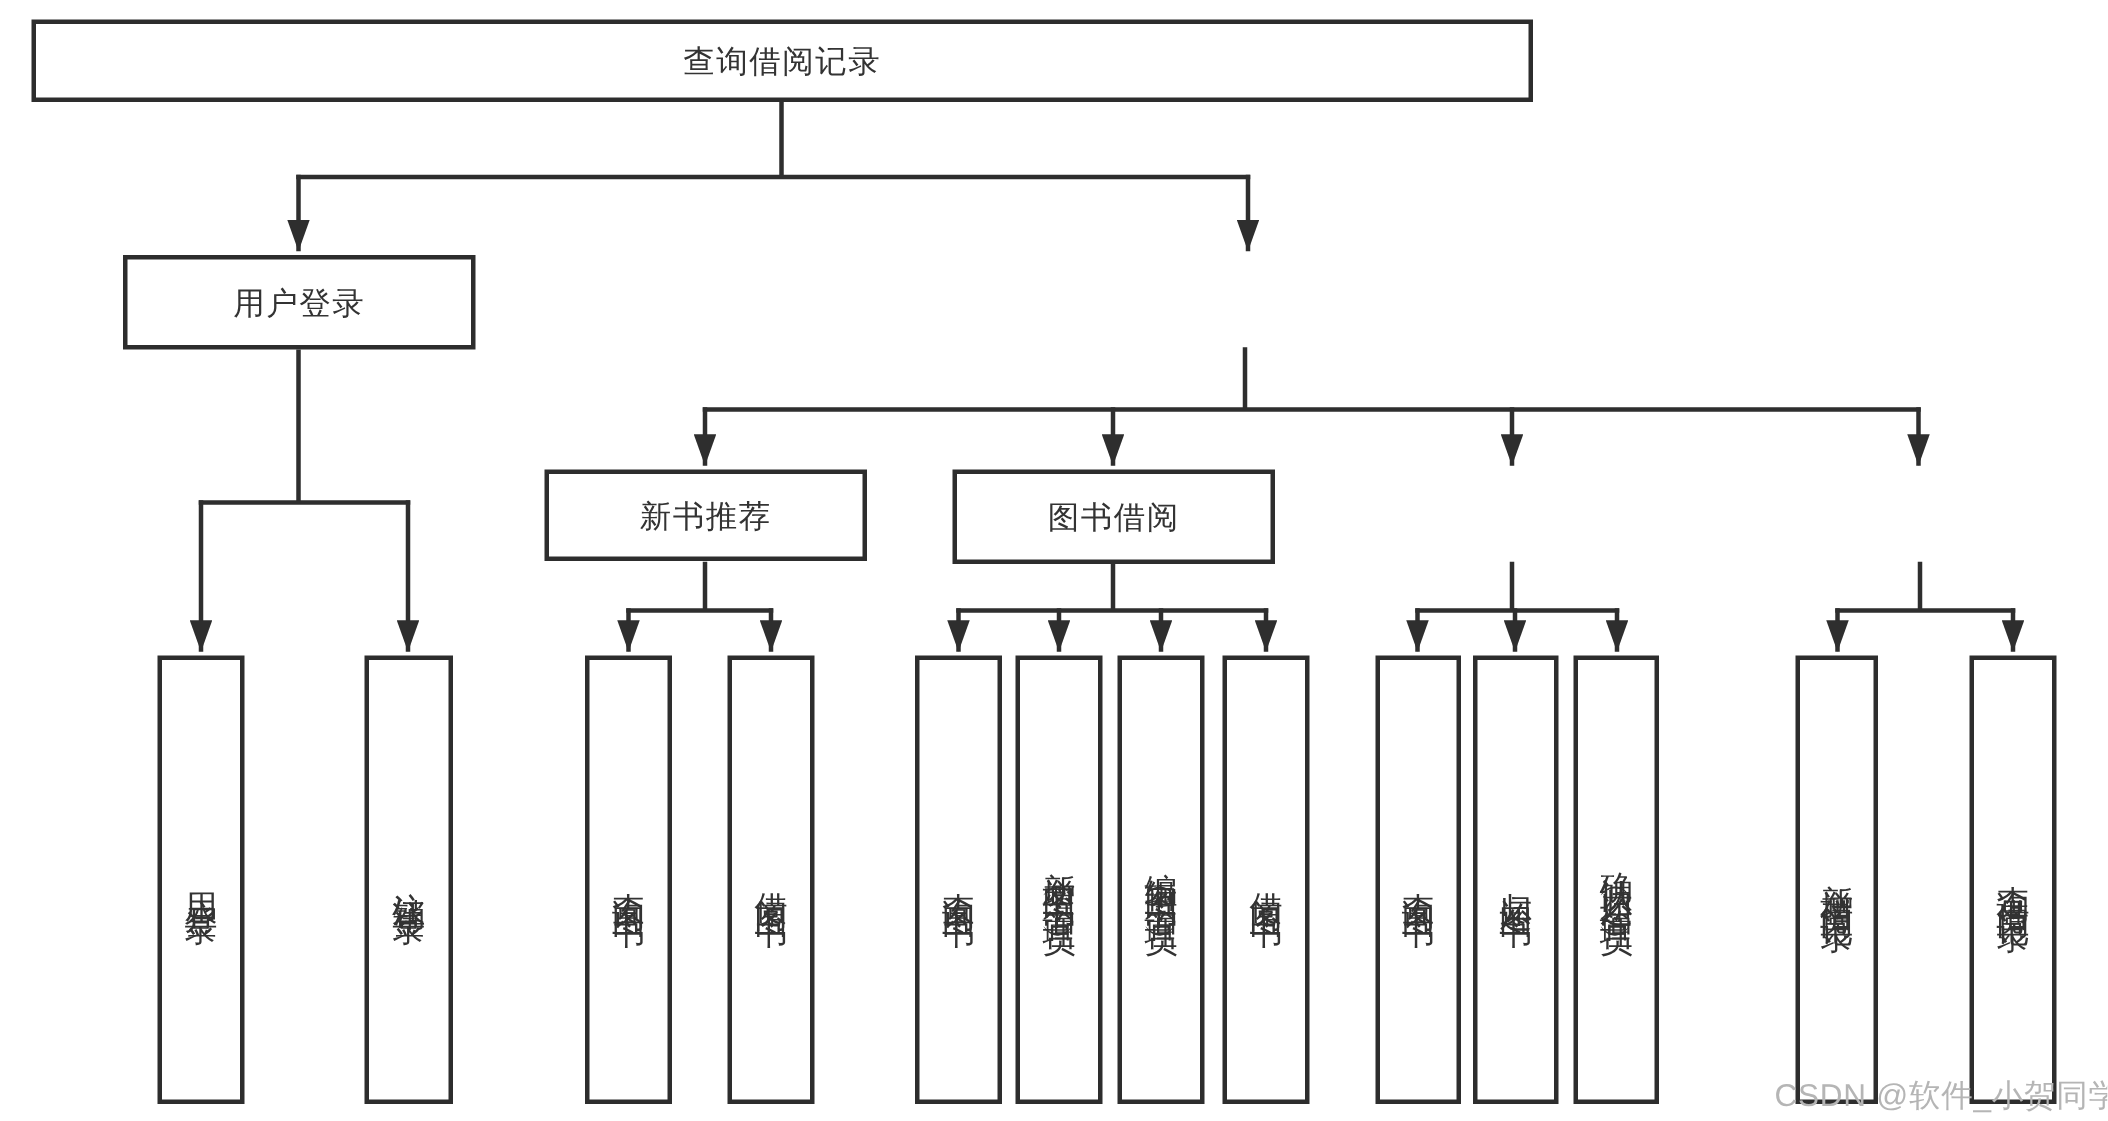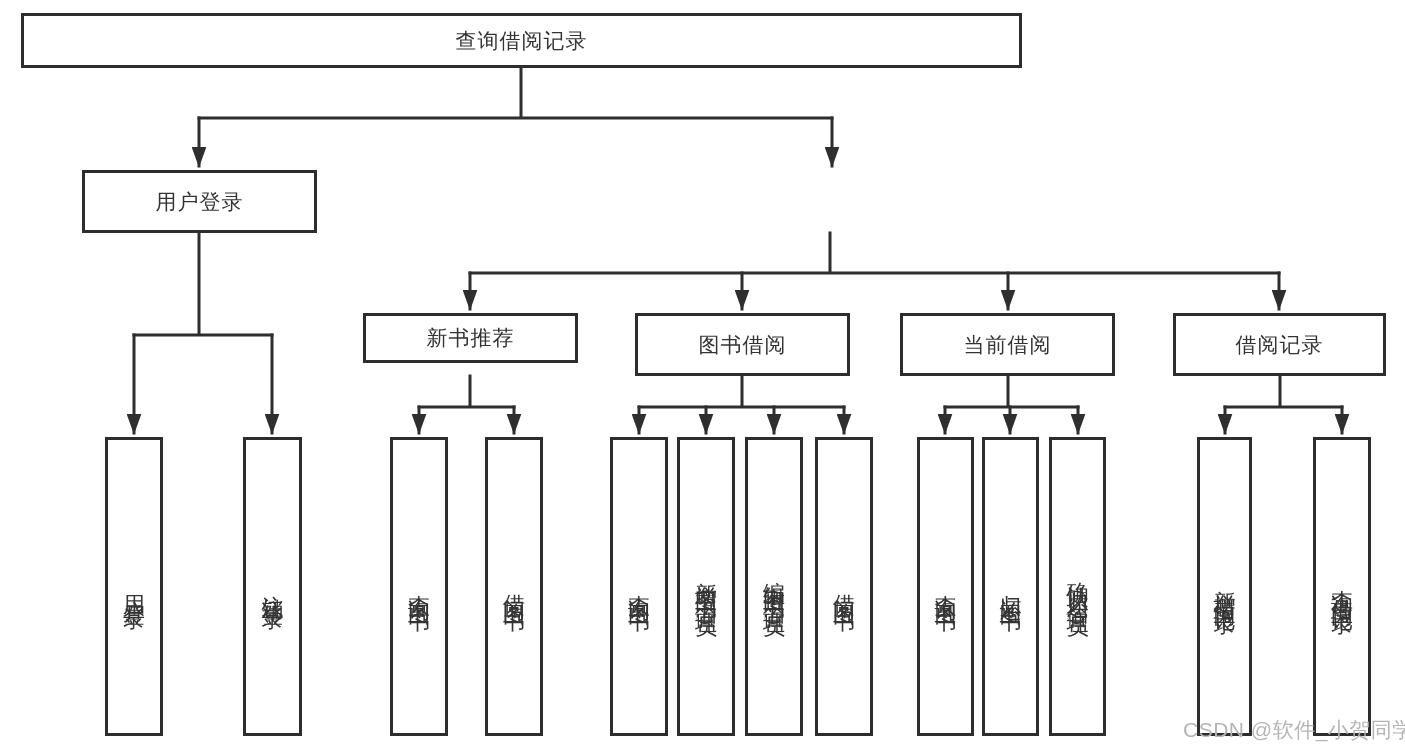--- a/index.html
+++ b/index.html
@@ -99,31 +99,25 @@
   </svg>
 
   <div class="box" style="left:21px; top:13px; width:1001px; height:55px;">
     <span>查询借阅记录</span>
   </div>
 
   <div class="box" style="left:82px; top:170px; width:235px; height:63px;">
     <span>用户登录</span>
   </div>
 
-  <div class="box" style="left:363px; top:313px; width:215px; height:50px;">
+  <div class="box" style="left:363px; top:313px; width:215px; height:61px;">
     <span>新书推荐</span>
   </div>
   <div class="box" style="left:635px; top:313px; width:215px; height:63px;justify-content:center;">
     <span>图书借阅</span>
-  </div>
-  <div class="box" style="left:900px; top:313px; width:215px; height:63px;">
-    <span>当前借阅</span>
-  </div>
-  <div class="box" style="left:1173px; top:313px; width:213px; height:63px;">
-    <span>借阅记录</span>
   </div>
 
   <div class="box box-v" style="left:105px; top:437px; width:58px; height:299px;">
     <span>用户登录</span>
   </div>
   <div class="box box-v" style="left:243px; top:437px; width:59px; height:299px;">
     <span>注销登录</span>
   </div>
 
   <div class="box box-v" style="left:390px; top:437px; width:58px; height:299px;">

